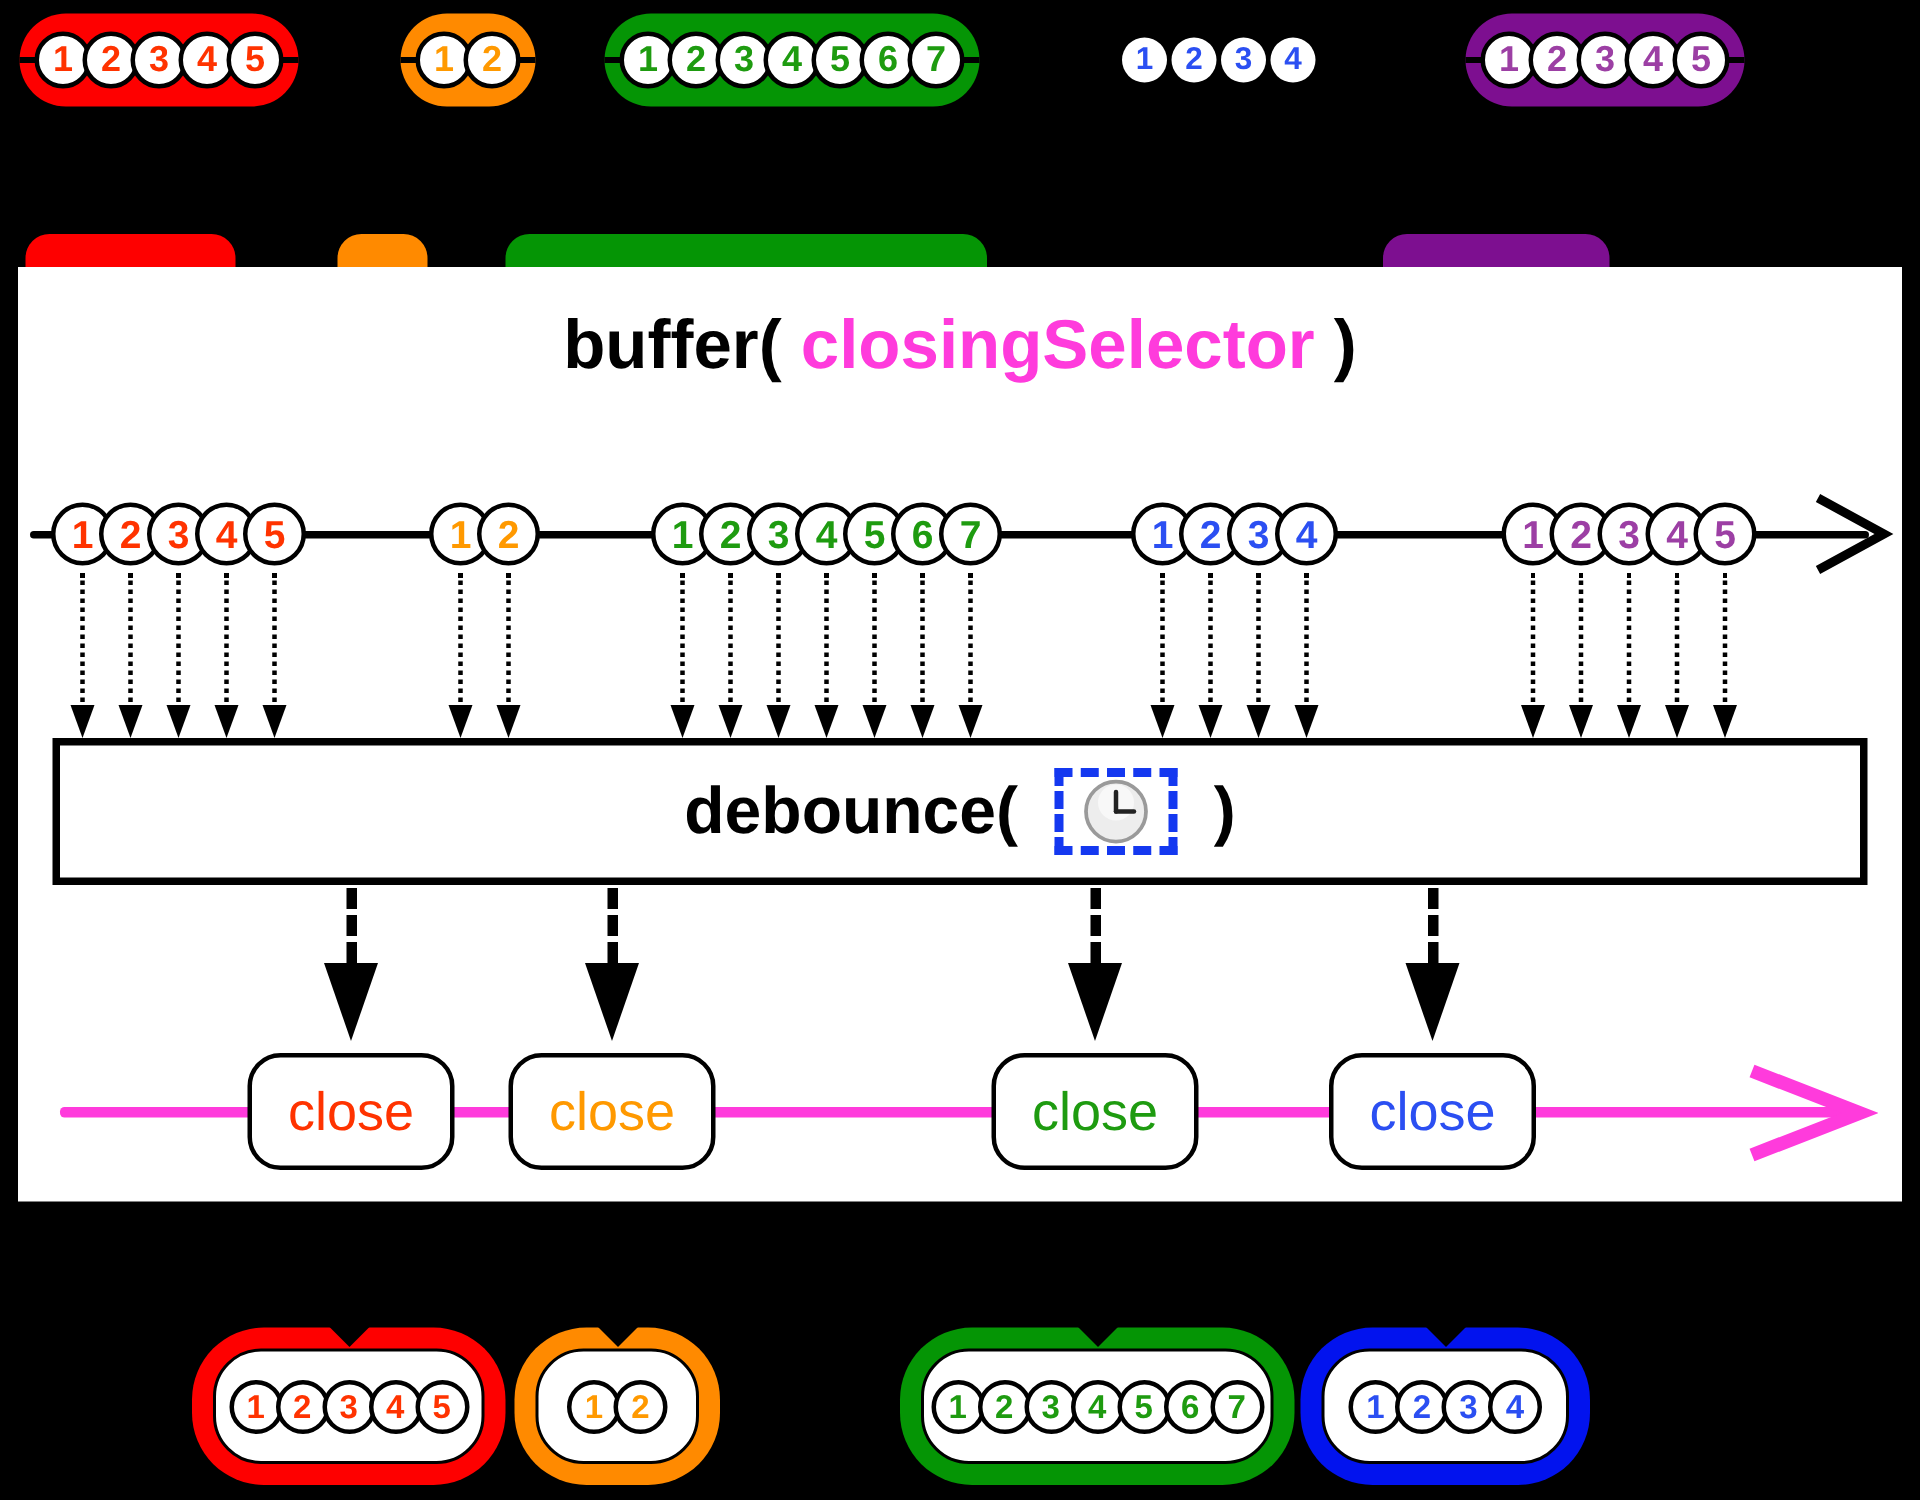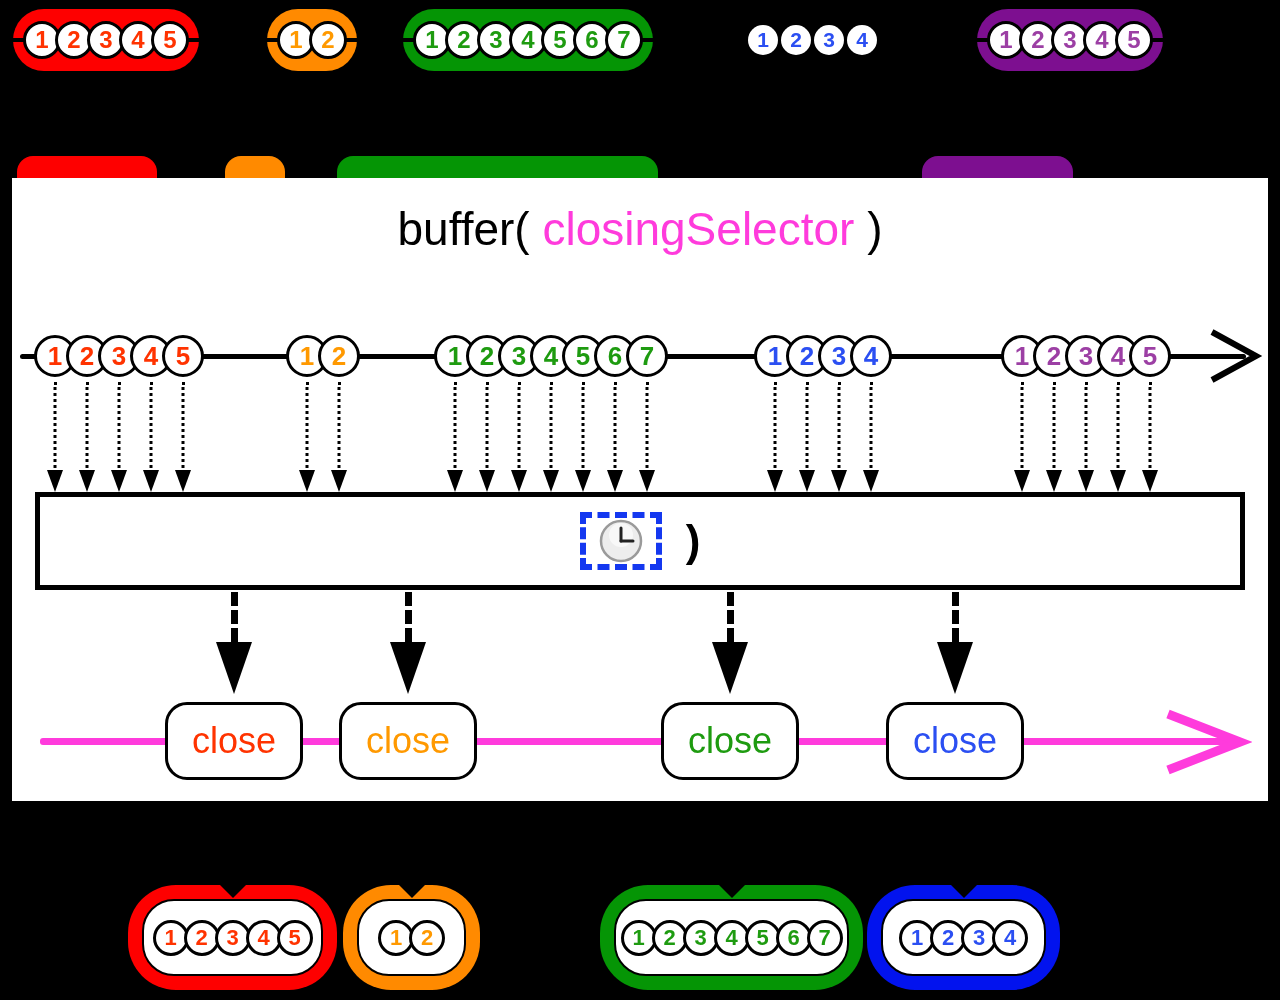--- a/index.html
+++ b/index.html
@@ -34,21 +34,21 @@
   .marble-xs{ width:30px; height:30px; border:none; font-size:21px; margin-right:3px; }
   .marble-xs:last-child{ margin-right:0; }
 
   
   .pblob{ position:absolute; top:156px; height:22px; border-radius:16px 16px 0 0; }
 
   
   .panel{ position:absolute; left:12px; top:178px; width:1256px; height:623px; background:#fff; }
 
   .title{ position:absolute; top:24px; left:0; width:100%; text-align:center;
-    font-size:46px; font-weight:normal; color:#000; white-space:pre; }
+    font-size:46px; font-weight:bold; color:#000; white-space:pre; }
   .title .arg{ color:var(--magenta); }
 
   .srcline{ position:absolute; left:8px; top:176px; width:1226px; height:5px; background:#000; border-radius:3px; }
   .arrowhead-svg{ position:absolute; }
 
   .sgroup{ position:absolute; top:157px; display:inline-flex; }
   .marble{ width:42px; height:42px; border:3px solid #000; font-size:26px; margin-right:-10px; }
   .marble:last-child{ margin-right:0; }
   .drop-line{ position:absolute; left:50%; top:44px; height:86px; width:0;
     border-left:3px dotted #000; transform:translateX(-50%); z-index:0; }
@@ -300,20 +300,21 @@
         <div class="drop-tip"></div>
       </div>
       <div class="marble">
         <span>5</span>
         <div class="drop-line"></div>
         <div class="drop-tip"></div>
       </div>
     </div>
 
   <div class="debounce-box">
+    <span>debounce( </span>
     <span class="clockbox">
       <svg width="46" height="46">
         <circle cx="23" cy="23" r="20" fill="#ededed" stroke="#9a9a9a" stroke-width="2.5"></circle>
         <circle cx="23" cy="17" r="12" fill="#f8f8f8" stroke="none"></circle>
         <line x1="23" y1="23" x2="23" y2="10" stroke="#222" stroke-width="3" stroke-linecap="round"></line>
         <line x1="23" y1="23" x2="35" y2="23" stroke="#222" stroke-width="3" stroke-linecap="round"></line>
       </svg>
     </span>
     <span> )</span>
   </div>

